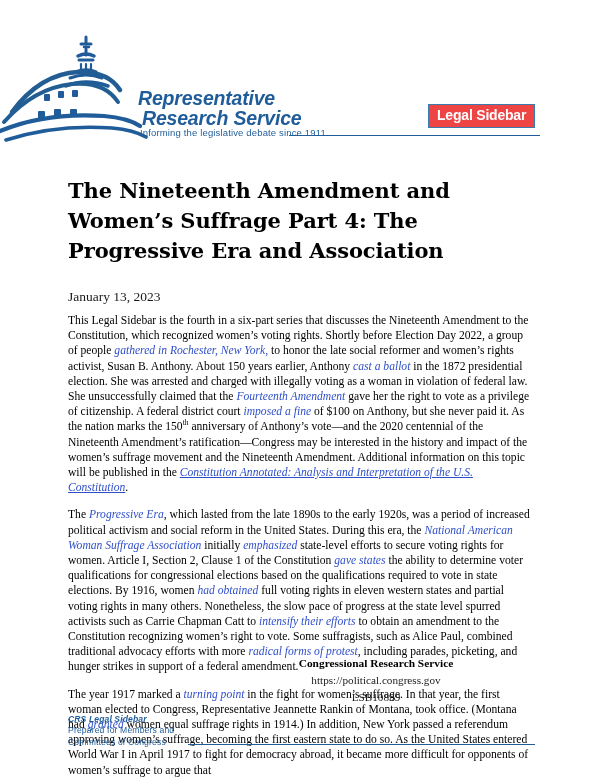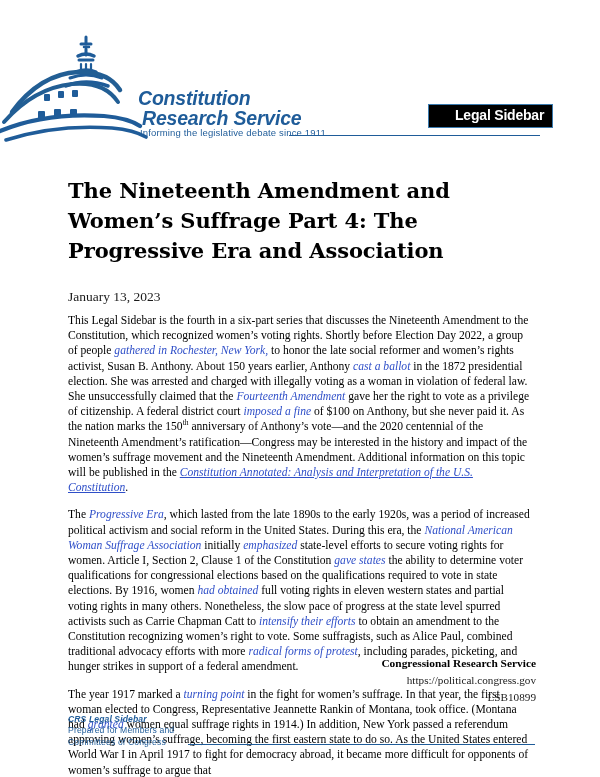--- a/index.html
+++ b/index.html
@@ -65,22 +65,22 @@
     left: 289px;
     top: 135px;
     width: 251px;
     height: 1px;
     background: #1F5C99;
   }
   .sidebar-badge {
     position: absolute;
     left: 428px;
     top: 104px;
-    padding: 3px 8px 4px 26px;
-    background: #000000;
+    padding: 3px 8px 4px 8px;
+    background: #ef4444;
     border: 1px solid #3A7AAE;
     color: #ffffff;
     font-family: "Liberation Sans", "DejaVu Sans", sans-serif;
     font-weight: bold;
     font-size: 14px;
     line-height: 15px;
     letter-spacing: -0.2px;
     white-space: nowrap;
   }
 
@@ -135,21 +135,21 @@
     font-size: 0.65em;
     vertical-align: super;
     line-height: 0;
   }
 
   
   .doc-footer {
     position: absolute;
     right: 64px;
     top: 655px;
-    text-align: right;
+    text-align: center;
     width: 320px;
   }
   .doc-footer .org {
     font-weight: bold;
     font-size: 11.4px;
     line-height: 17px;
     color: #000000;
   }
   .doc-footer .url {
     font-size: 11.2px;
@@ -231,21 +231,21 @@
           <rect x="58" y="57" width="6" height="7" rx="1"></rect>
           <rect x="72" y="56" width="6" height="7" rx="1"></rect>
           <rect x="38" y="77" width="7" height="8" rx="1"></rect>
           <rect x="54" y="75" width="7" height="8" rx="1"></rect>
           <rect x="70" y="75" width="7" height="8" rx="1"></rect>
         </g>
       </svg>
     </div>
 
     <div class="wordmark">
-      <span>Constitution</span>
+      <span>Representative</span>
       <span class="wm-line2">Research Service</span>
     </div>
 
     <div class="tagline">Informing the legislative debate since 1911</div>
 
     <div class="header-rule"></div>
 
     <div class="sidebar-badge">Legal Sidebar</div>
   </div>
 

